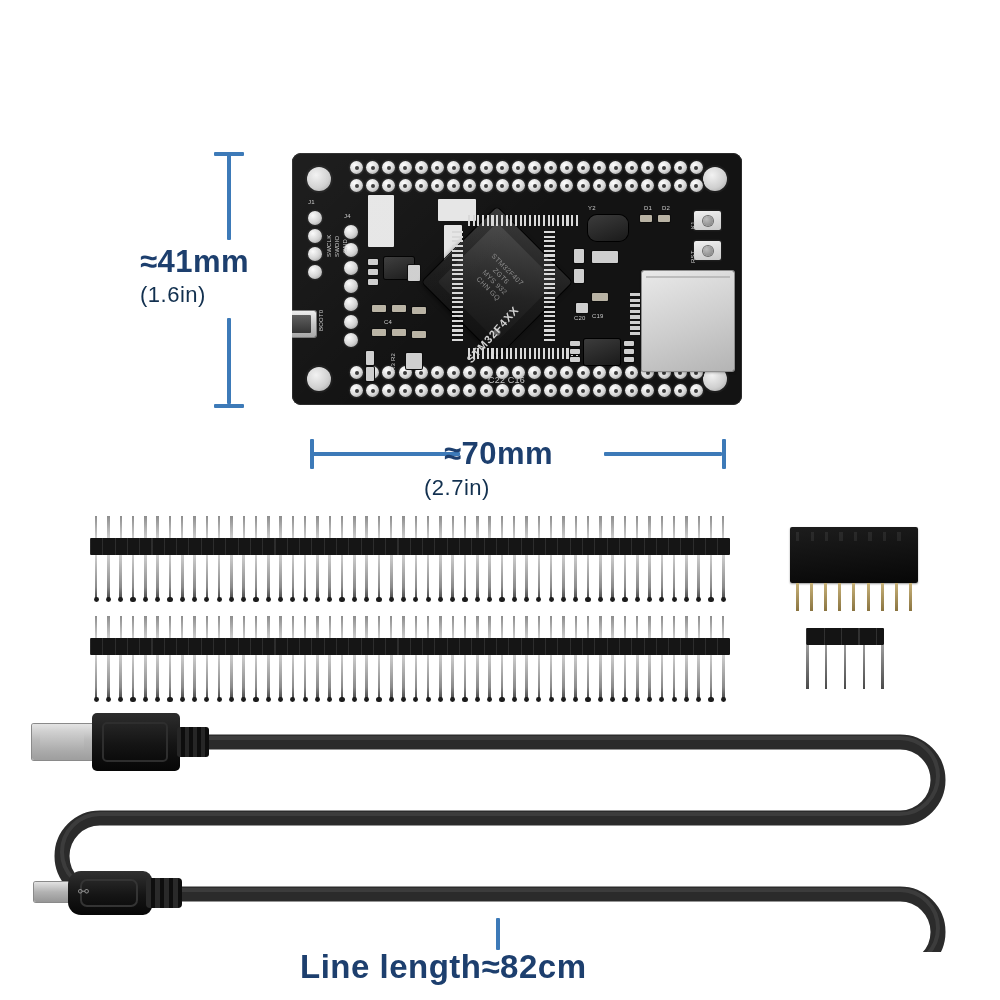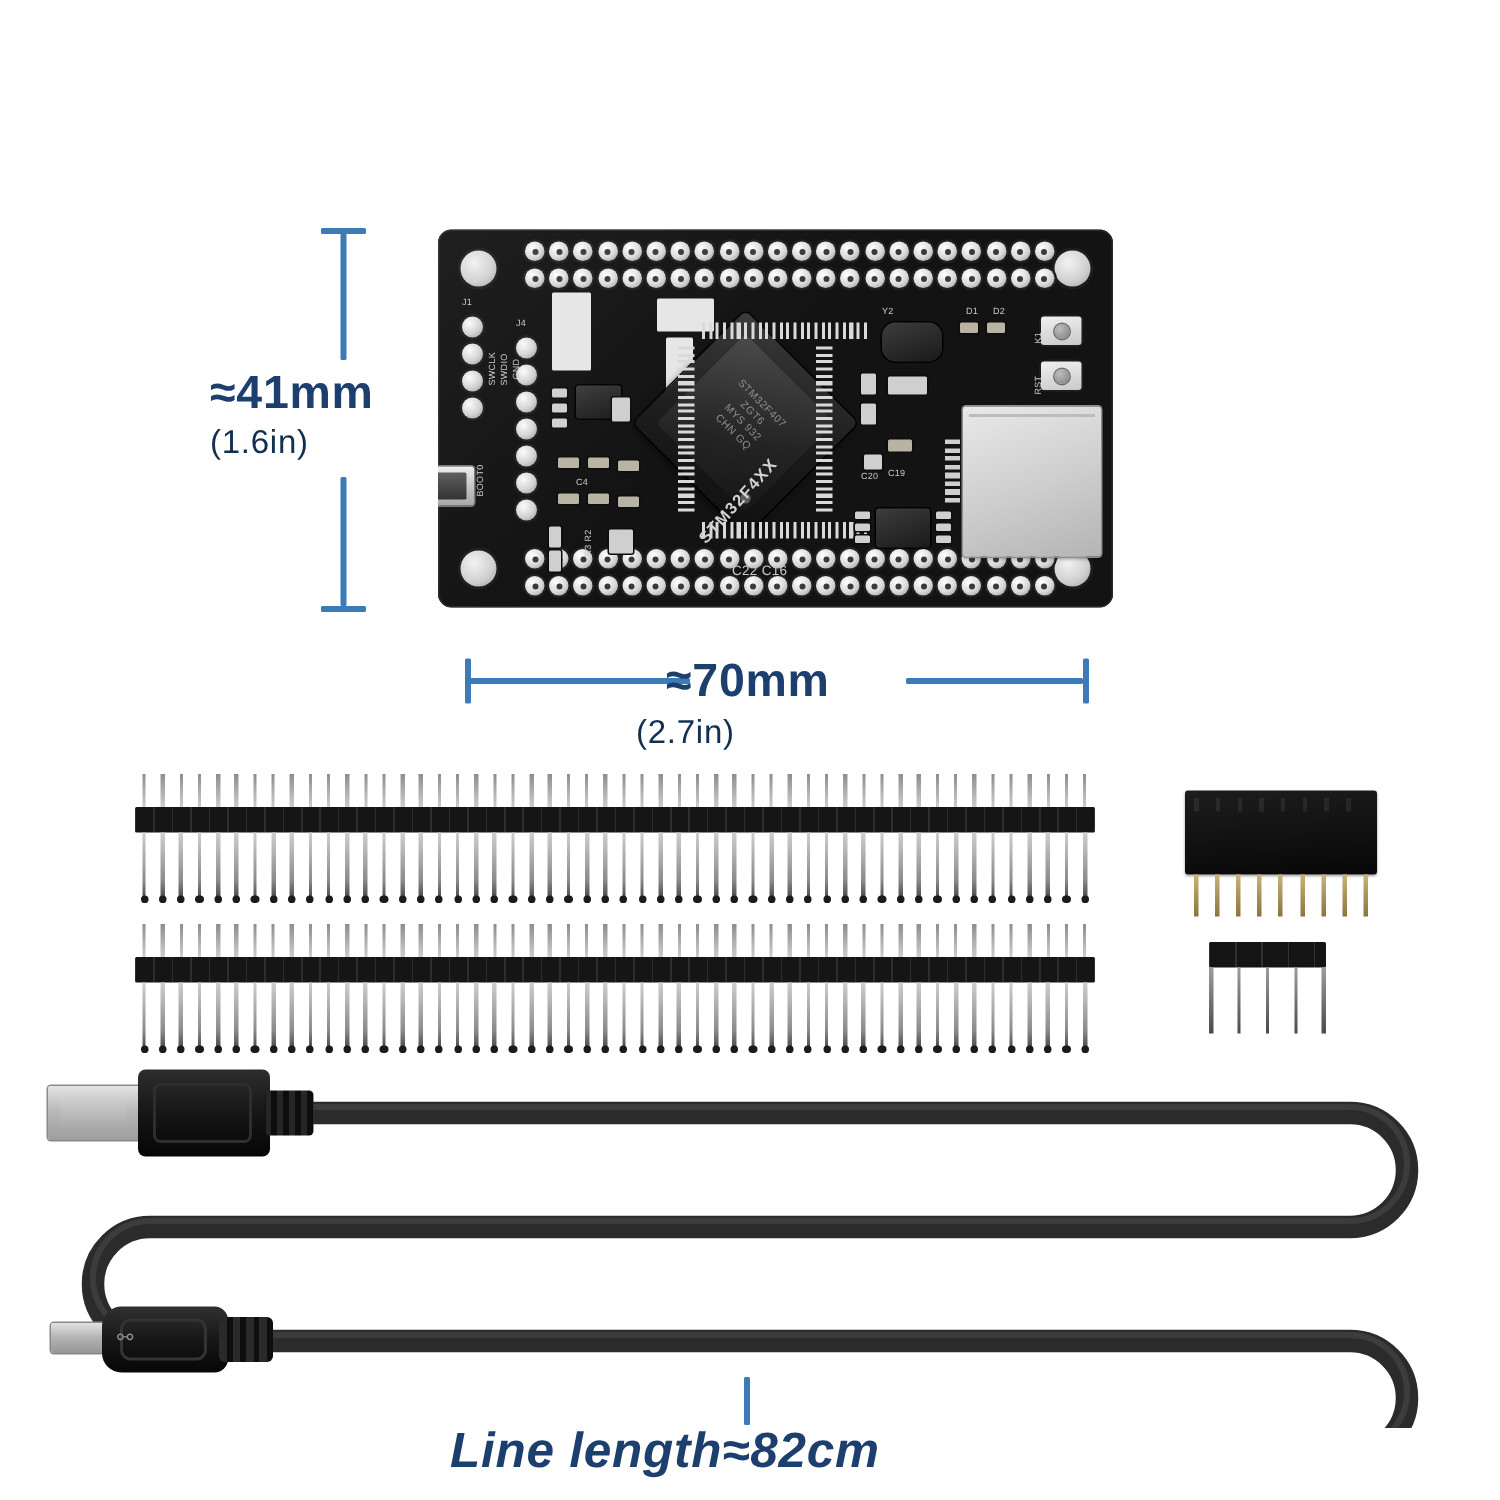--- a/index.html
+++ b/index.html
@@ -1440,16 +1440,16 @@
 
   <div class="microusb" style="left:34px;top:868px;width:150px;height:50px;">
     <div class="tip"></div>
     <div class="hood"></div>
     <div class="logo">⚯</div>
     <div class="strain"></div>
   </div>
 
   <div>
     <div class="vline" style="left:496px;top:918px;height:32px;"></div>
-    <div class="dim-text dim-main" style="left:300px;top:950px;width:400px;font-size:33px;font-style:italic;">Line length≈82cm</div>
+    <div class="dim-text dim-main" style="left:300px;top:950px;width:400px;font-size:33px;">Line length≈82cm</div>
   </div>
 
 </div>
 
 </body></html>

